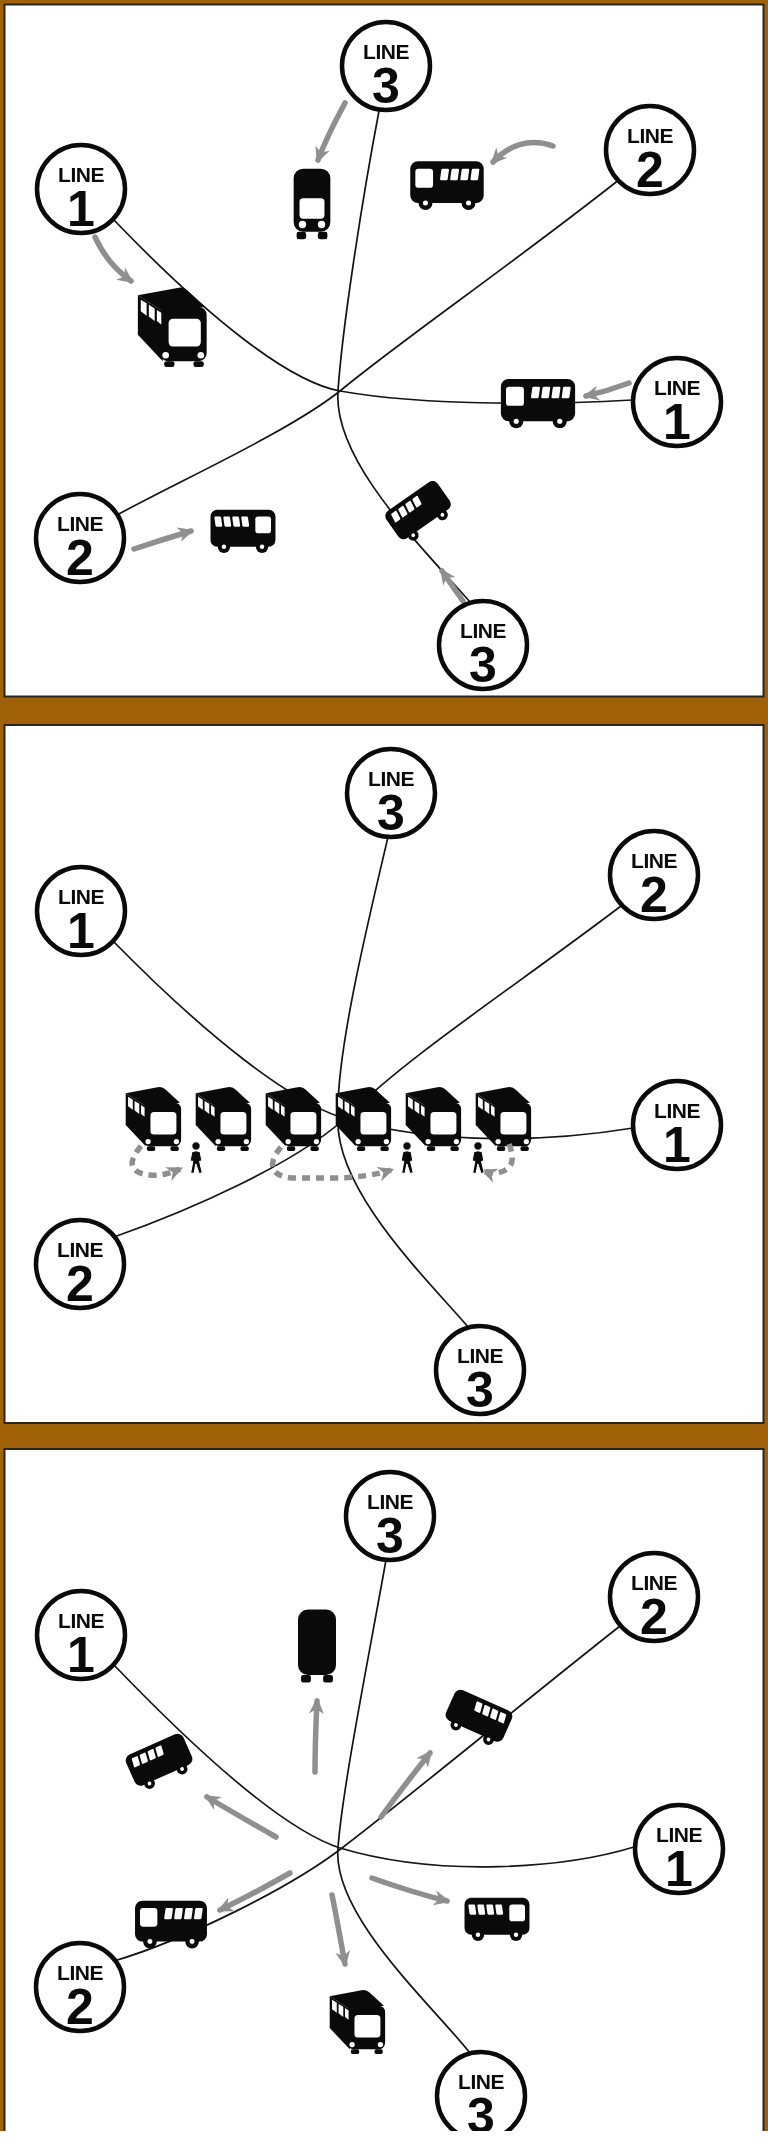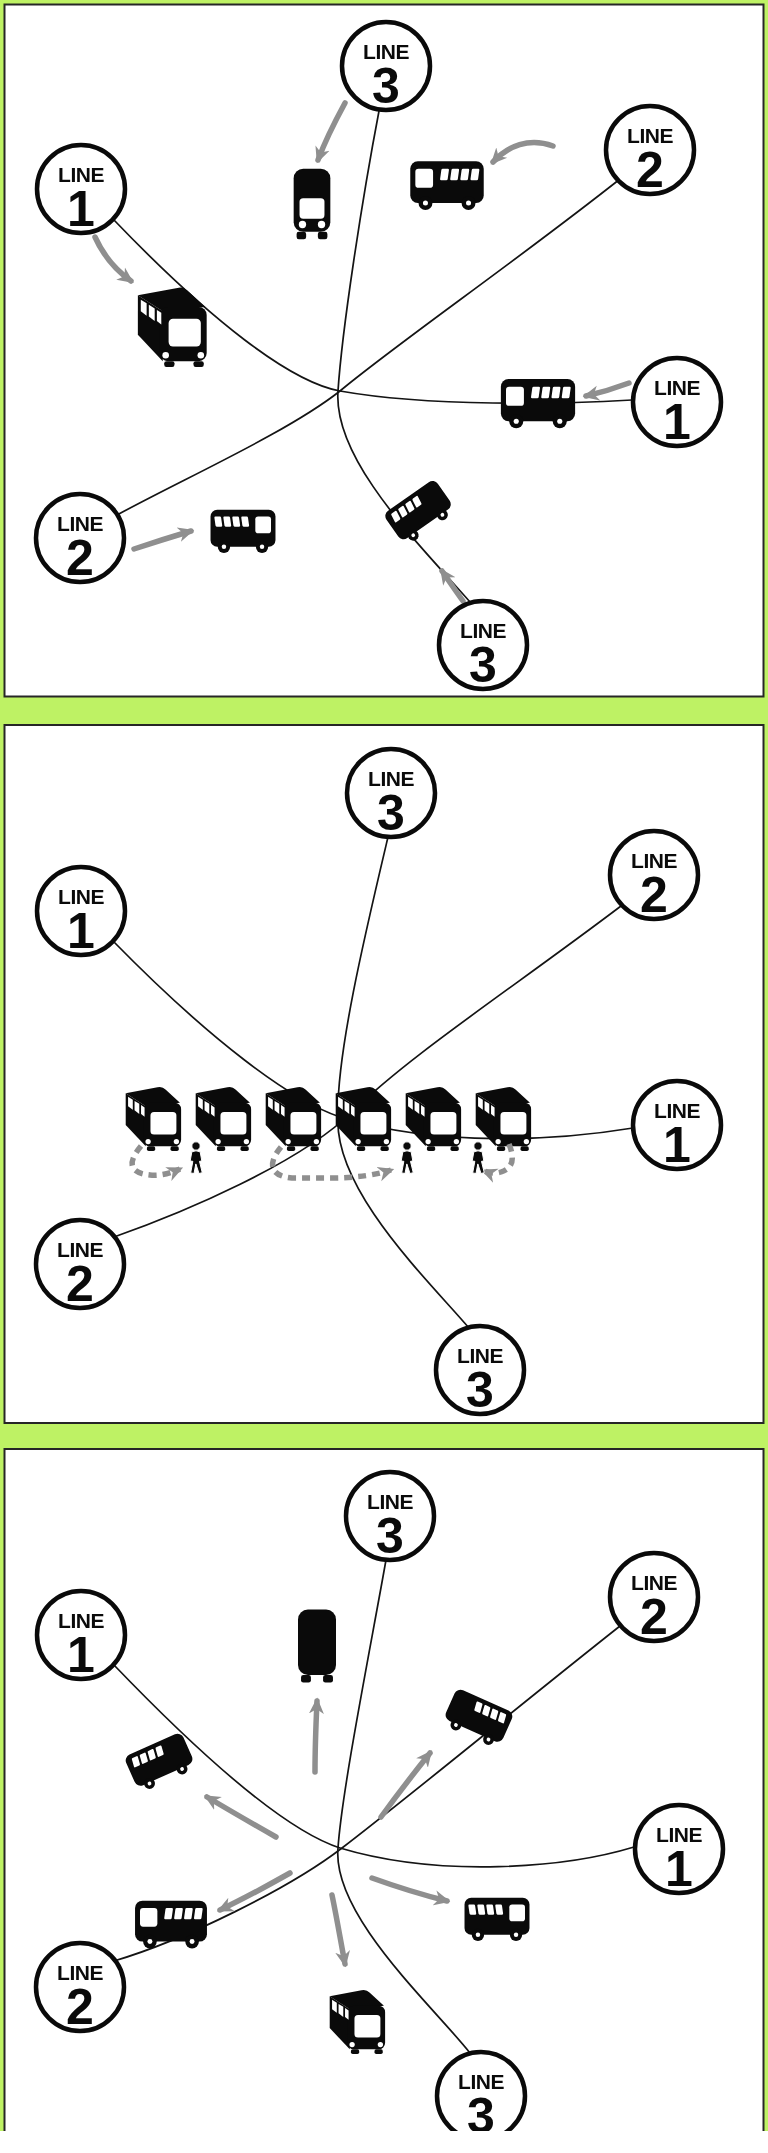--- a/index.html
+++ b/index.html
@@ -1,16 +1,16 @@
 <!DOCTYPE html>
 <html><head>
 <meta charset="utf-8">
 <style>
   html,body{margin:0;padding:0;background:#fff;}
-  #stage{position:relative;width:768px;height:2131px;background:#bef264;overflow:hidden;
+  #stage{position:relative;width:768px;height:2131px;background:#a16207;overflow:hidden;
          font-family:"Liberation Sans",sans-serif;}
   #stage svg{position:absolute;left:0;display:block;}
   .panelrect{fill:#ffffff;stroke:#262626;stroke-width:2;}
   .route{fill:none;stroke:#141414;stroke-width:1.7;}
   .garr{fill:none;stroke:#8f8f8f;stroke-width:5.5;stroke-linecap:round;}
   .darr{fill:none;stroke:#8f8f8f;stroke-width:5.5;stroke-dasharray:8 6;}
   .badge{fill:#ffffff;stroke:#0a0a0a;stroke-width:4.5;}
   .badge-word{font-family:"Liberation Sans",sans-serif;font-weight:bold;font-size:21px;
               letter-spacing:-0.5px;text-anchor:middle;fill:#0a0a0a;}
   .badge-num{font-family:"Liberation Sans",sans-serif;font-weight:bold;font-size:50px;

